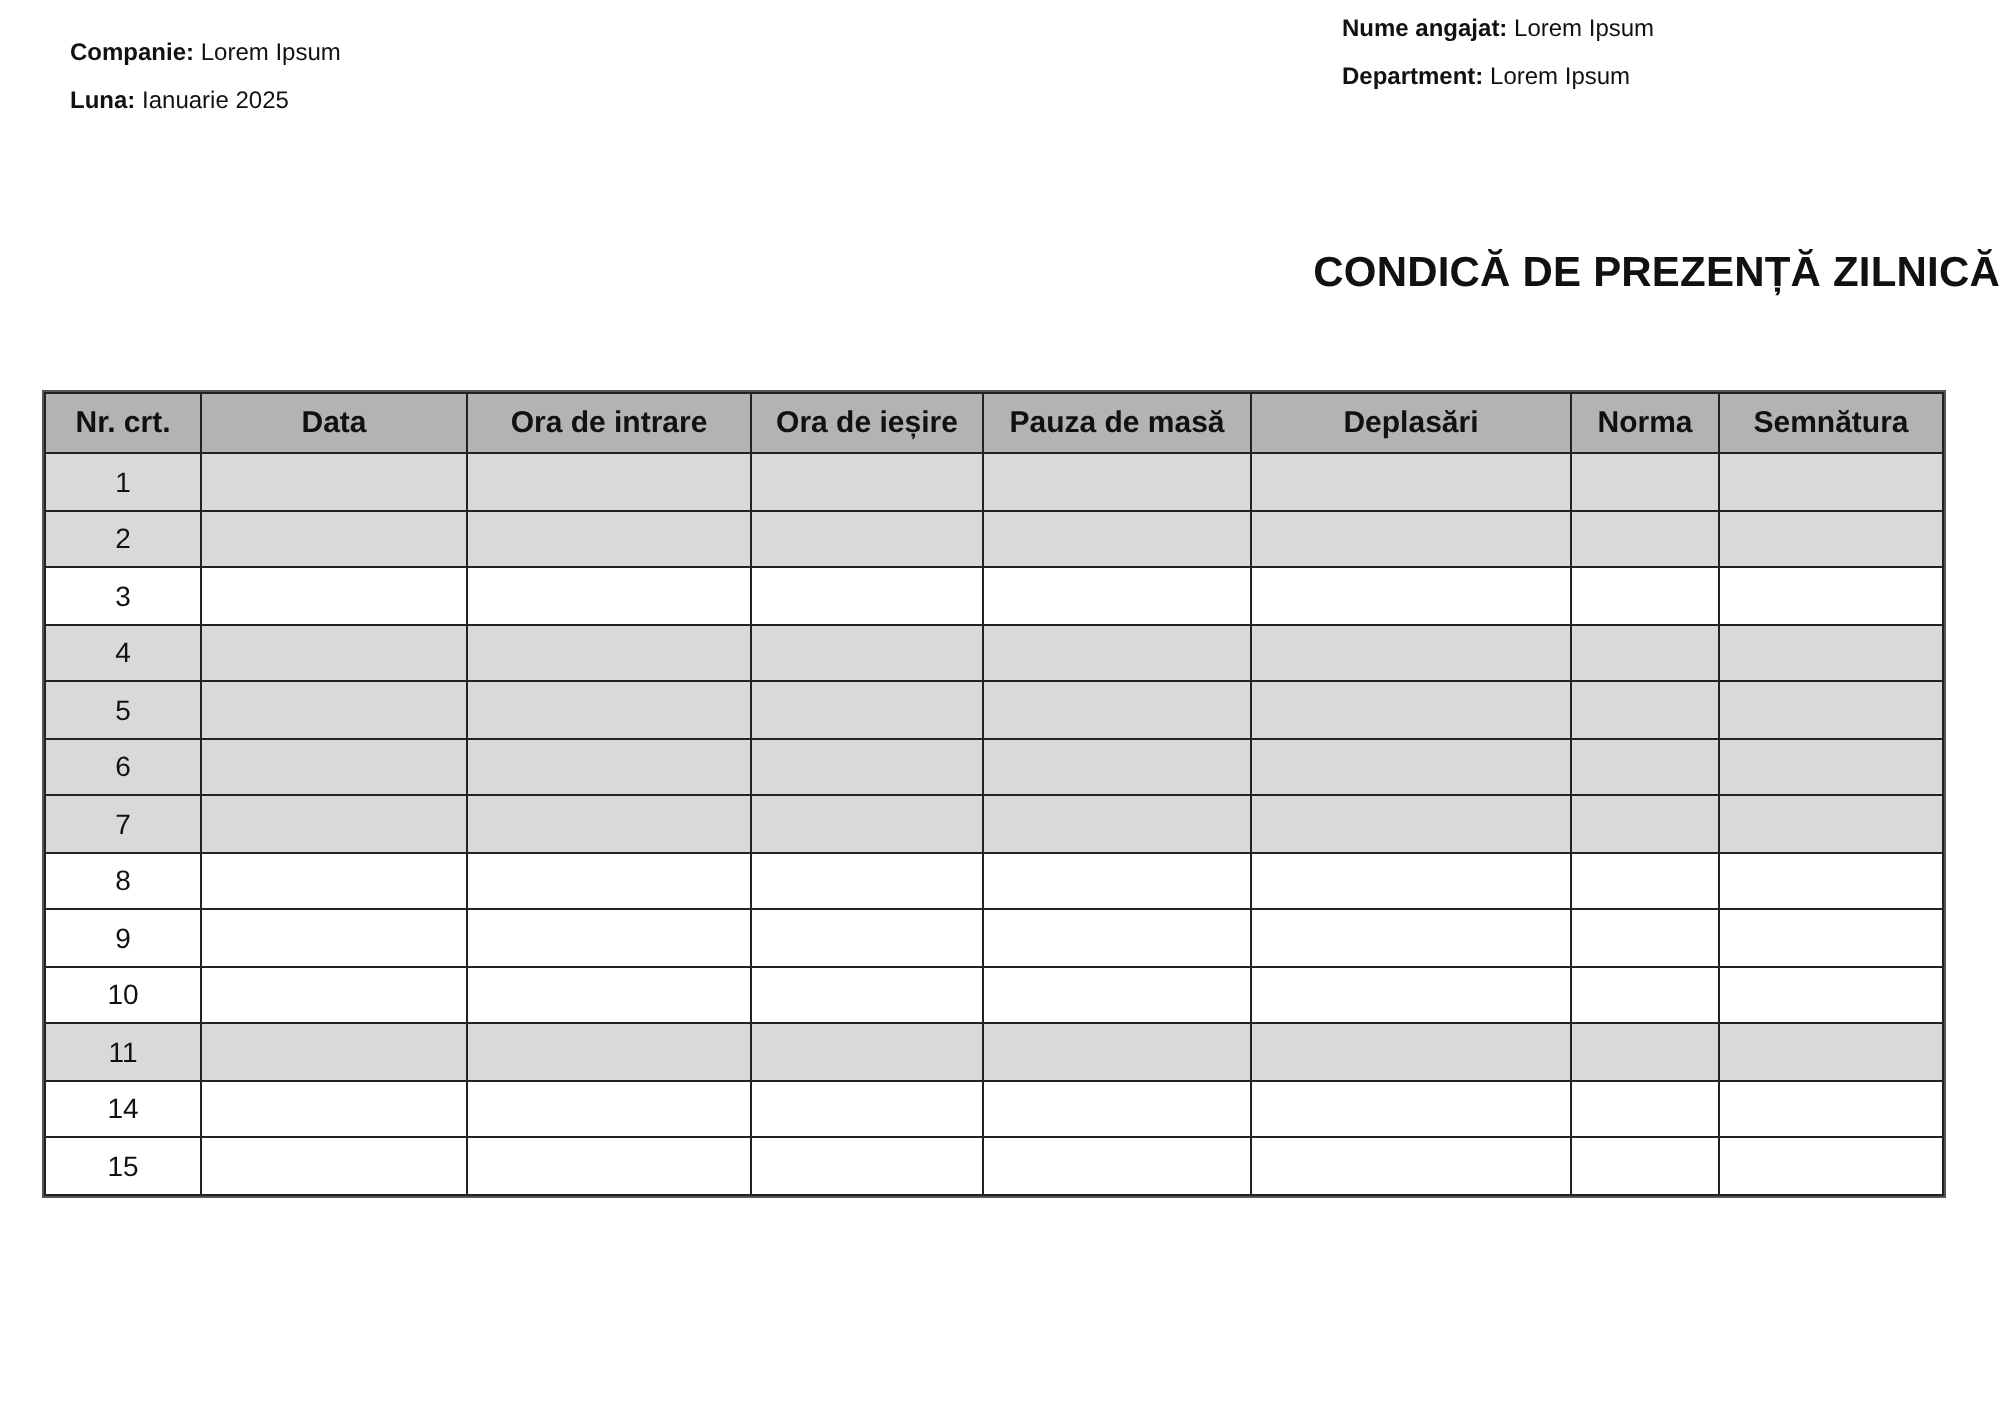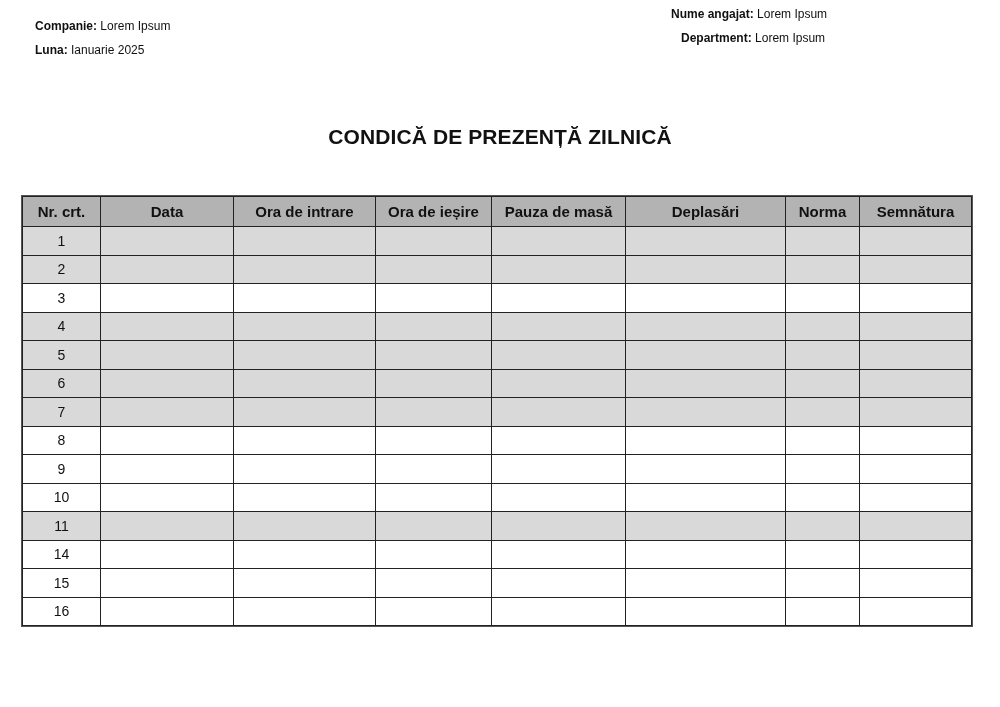--- a/index.html
+++ b/index.html
@@ -3,22 +3,22 @@
 <meta charset="utf-8">
 <style>
   html, body { margin: 0; padding: 0; background: #ffffff; }
   body { width: 1000px; height: 707px; position: relative; overflow: hidden;
          font-family: "Liberation Sans", "DejaVu Sans", sans-serif; color: #111; }
   .meta { position: absolute; font-size: 12px; line-height: 24px; }
   .meta .row { white-space: nowrap; }
   .meta b { font-weight: 700; }
   #meta-left { left: 35px; top: 14px; }
   #meta-right { left: 671px; top: 2px; }
-  #meta-right .row:nth-child(2) { margin-left: 10px; }
-  .title { position: absolute; left: 0; width: 1000px; top: 125px; text-align: center;
+  #meta-right .row:nth-child(2) { margin-left: 0; }
+  .title { position: absolute; left: 0; width: 1000px; top: 125px; text-align: right;
            font-size: 21px; font-weight: 700; letter-spacing: 0.1px; }
   table.grid { position: absolute; left: 22px; top: 196px; border-collapse: collapse;
                table-layout: fixed; width: 950px; }
   table.grid th, table.grid td { border: 1px solid #222; padding: 0; text-align: center;
                font-size: 14px; overflow: hidden; white-space: nowrap; }
   table.grid th { background: #b3b3b3; height: 29px; font-weight: 700; font-size: 15px; margin-left: 48px; }
   table.grid td { height: 27.5px; }
   table.grid tr.shaded td { background: #d9d9d9; }
   table.grid tr.plain td { background: #ffffff; }
   table.grid { outline: 1px solid #555; }
@@ -197,24 +197,14 @@
       <tr class="plain">
         <td>15</td>
         <td></td>
         <td></td>
         <td></td>
         <td></td>
         <td></td>
         <td></td>
         <td></td>
       </tr>
-      <tr class="plain">
-        <td>16</td>
-        <td></td>
-        <td></td>
-        <td></td>
-        <td></td>
-        <td></td>
-        <td></td>
-        <td></td>
-      </tr>
     </tbody>
 </table>
 
 </body></html>

